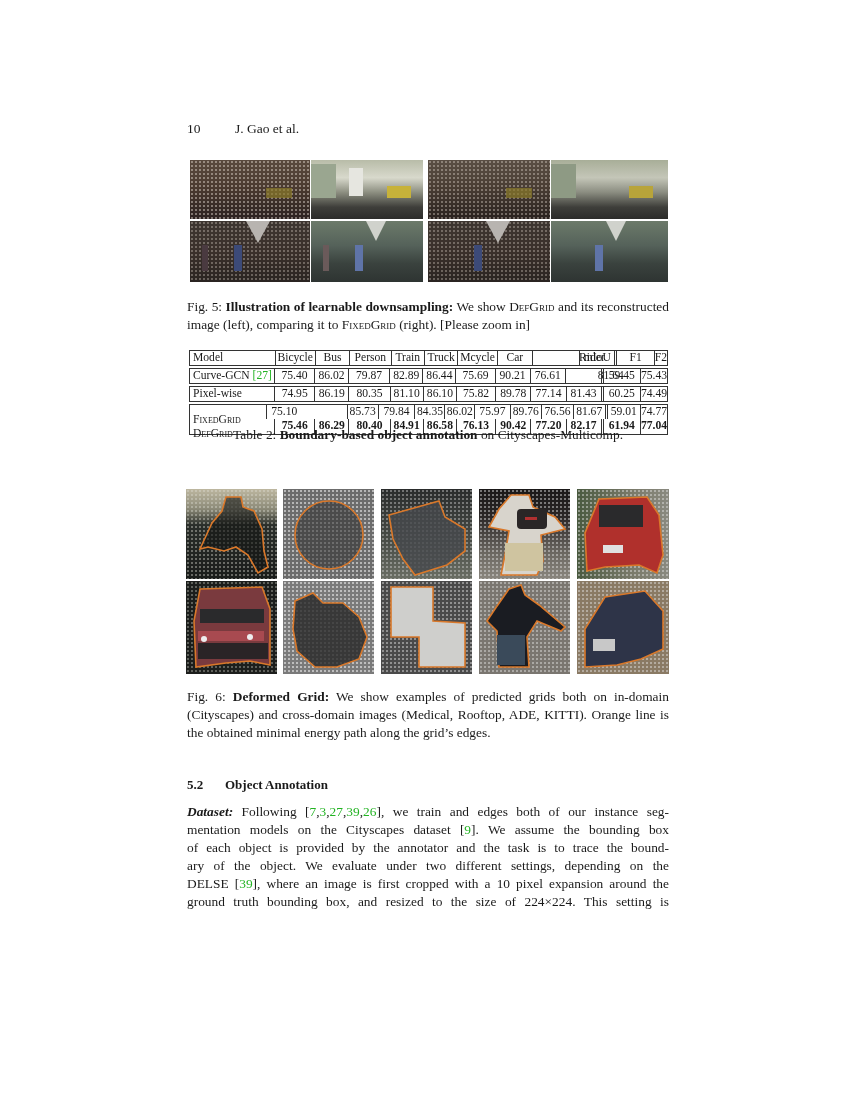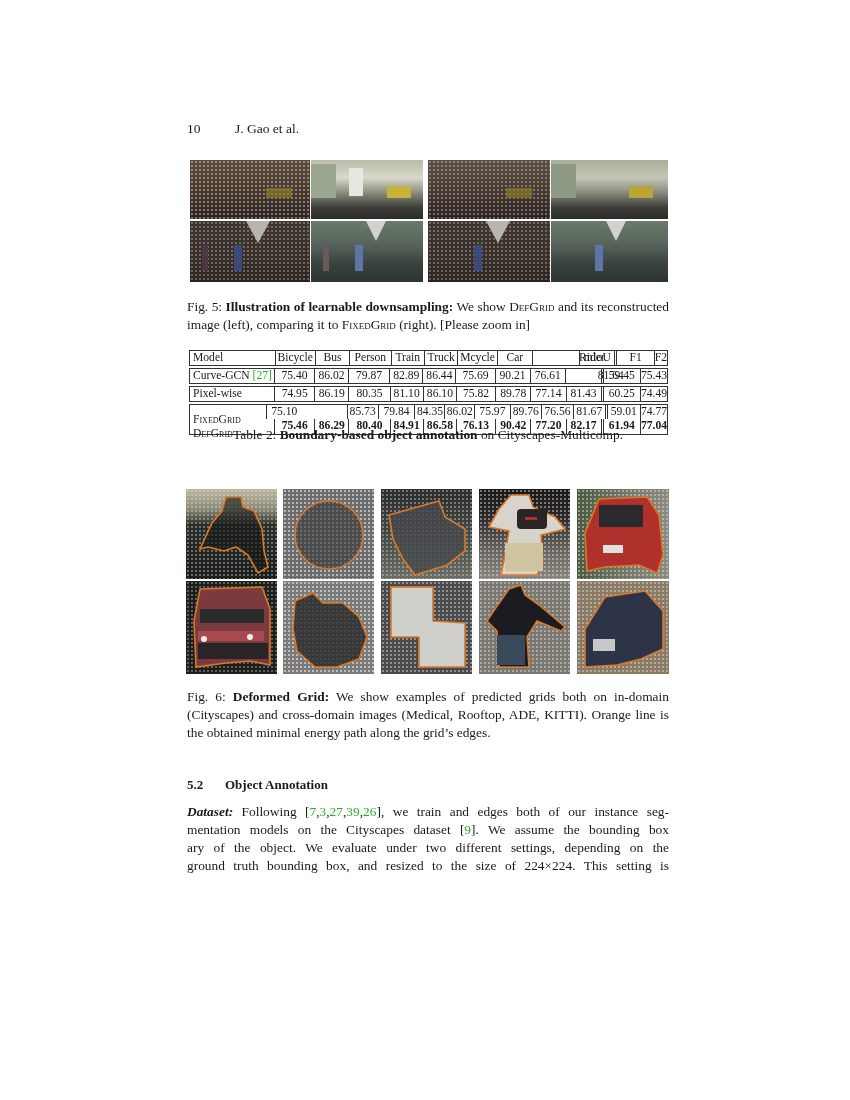--- a/index.html
+++ b/index.html
@@ -240,15 +240,17 @@
   <span>Fig. 6: </span><b>Deformed Grid:</b><span> We show examples of predicted grids both on in-domain (Cityscapes) and cross-domain images (Medical, Rooftop, ADE, KITTI). Orange line is the obtained minimal energy path along the grid’s edges.</span>
 </div>
 
 <div class="abs sec serif">
   <span class="num">5.2</span><span>Object Annotation</span>
 </div>
 
 <div class="abs para serif" id="para">
   <span class="line"><b><i>Dataset:</i></b><span><span> Following [</span><span class="cite">7</span><span>,</span><span class="cite">3</span><span>,</span><span class="cite">27</span><span>,</span><span class="cite">39</span><span>,</span><span class="cite">26</span><span>], we train and edges both of our instance seg-</span></span></span>
   <span class="line"><span>mentation models on the Cityscapes dataset [</span><span class="cite">9</span><span>]. We assume the bounding box</span></span>
+  <span class="line"><span>of each object is provided by the annotator and the task is to trace the bound-</span></span>
   <span class="line"><span>ary of the object. We evaluate under two different settings, depending on the</span></span>
+  <span class="line"><span>DELSE [</span><span class="cite">39</span><span>], where an image is first cropped with a 10 pixel expansion around the</span></span>
   <span class="line last"><span>ground truth bounding box, and resized to the size of 224×224. This setting is</span></span>
 </div>
 
 </body></html>

